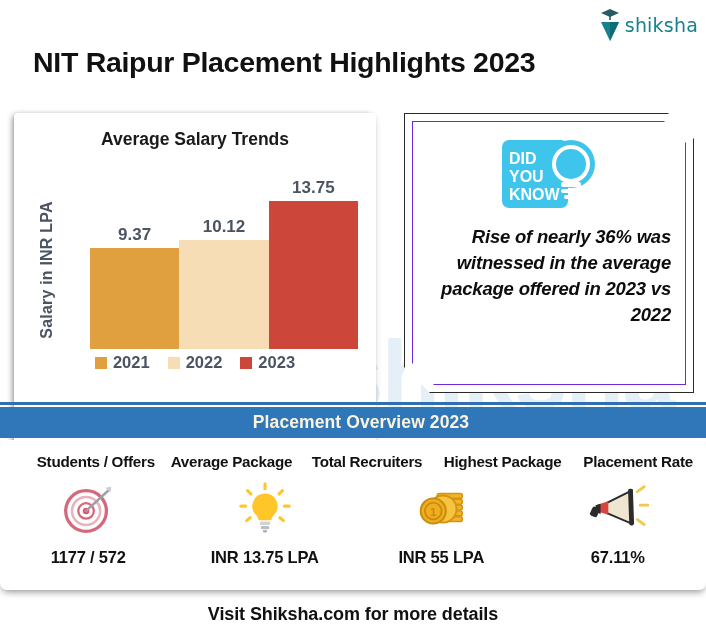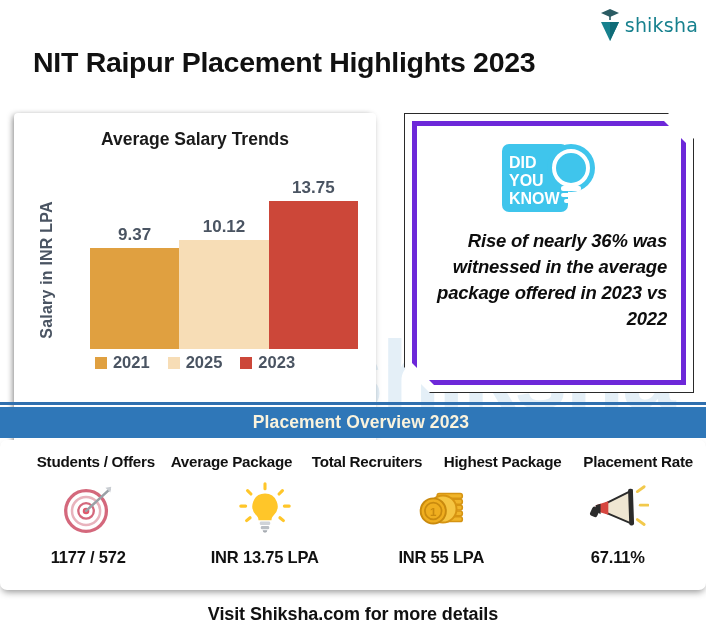--- a/index.html
+++ b/index.html
@@ -79,21 +79,21 @@
   
   .dyk-card{
     position:absolute;left:404px;top:113px;width:288px;height:278px;z-index:3;
     background:#ffffff;
     border:1px solid #2a2a2a;
     box-shadow:3px 4px 7px -2px rgba(0,0,0,.45);
     clip-path:polygon(0 0, calc(100% - 26px) 0, 100% 26px, 100% 100%, 26px 100%, 0 calc(100% - 26px));
   }
   .dyk-inner{
     position:absolute;left:7px;top:7px;right:7px;bottom:7px;
-    border:5px solid #6d28d9;background:#ffffff;
+    border:1px solid #6d28d9;background:#ffffff;
     clip-path:polygon(0 0, calc(100% - 22px) 0, 100% 22px, 100% 100%, 22px 100%, 0 calc(100% - 22px));
   }
   .dyk-badge{
     position:absolute;left:50%;top:12px;transform:translateX(-50%);
     width:112px;height:80px;
   }
   .dyk-text{
     position:absolute;left:14px;right:14px;top:102px;text-align:right;
     font-size:18.5px;line-height:1.40;font-weight:700;font-style:italic;
     color:#0d0d0d;letter-spacing:-.2px;
@@ -181,21 +181,21 @@
       </div>
   </div>
 
   <div class="legend" id="legend">
       <div class="lg">
         <span class="sw" style="background: rgb(224, 160, 64);"></span>
         <span class="t">2021</span>
       </div>
       <div class="lg">
         <span class="sw" style="background: rgb(247, 221, 182);"></span>
-        <span class="t">2025</span>
+        <span class="t">2022</span>
       </div>
       <div class="lg">
         <span class="sw" style="background: rgb(204, 71, 57);"></span>
         <span class="t">2023</span>
       </div>
     </div>
 </div>
 
 <div class="dyk-card">
   <div class="dyk-inner">

